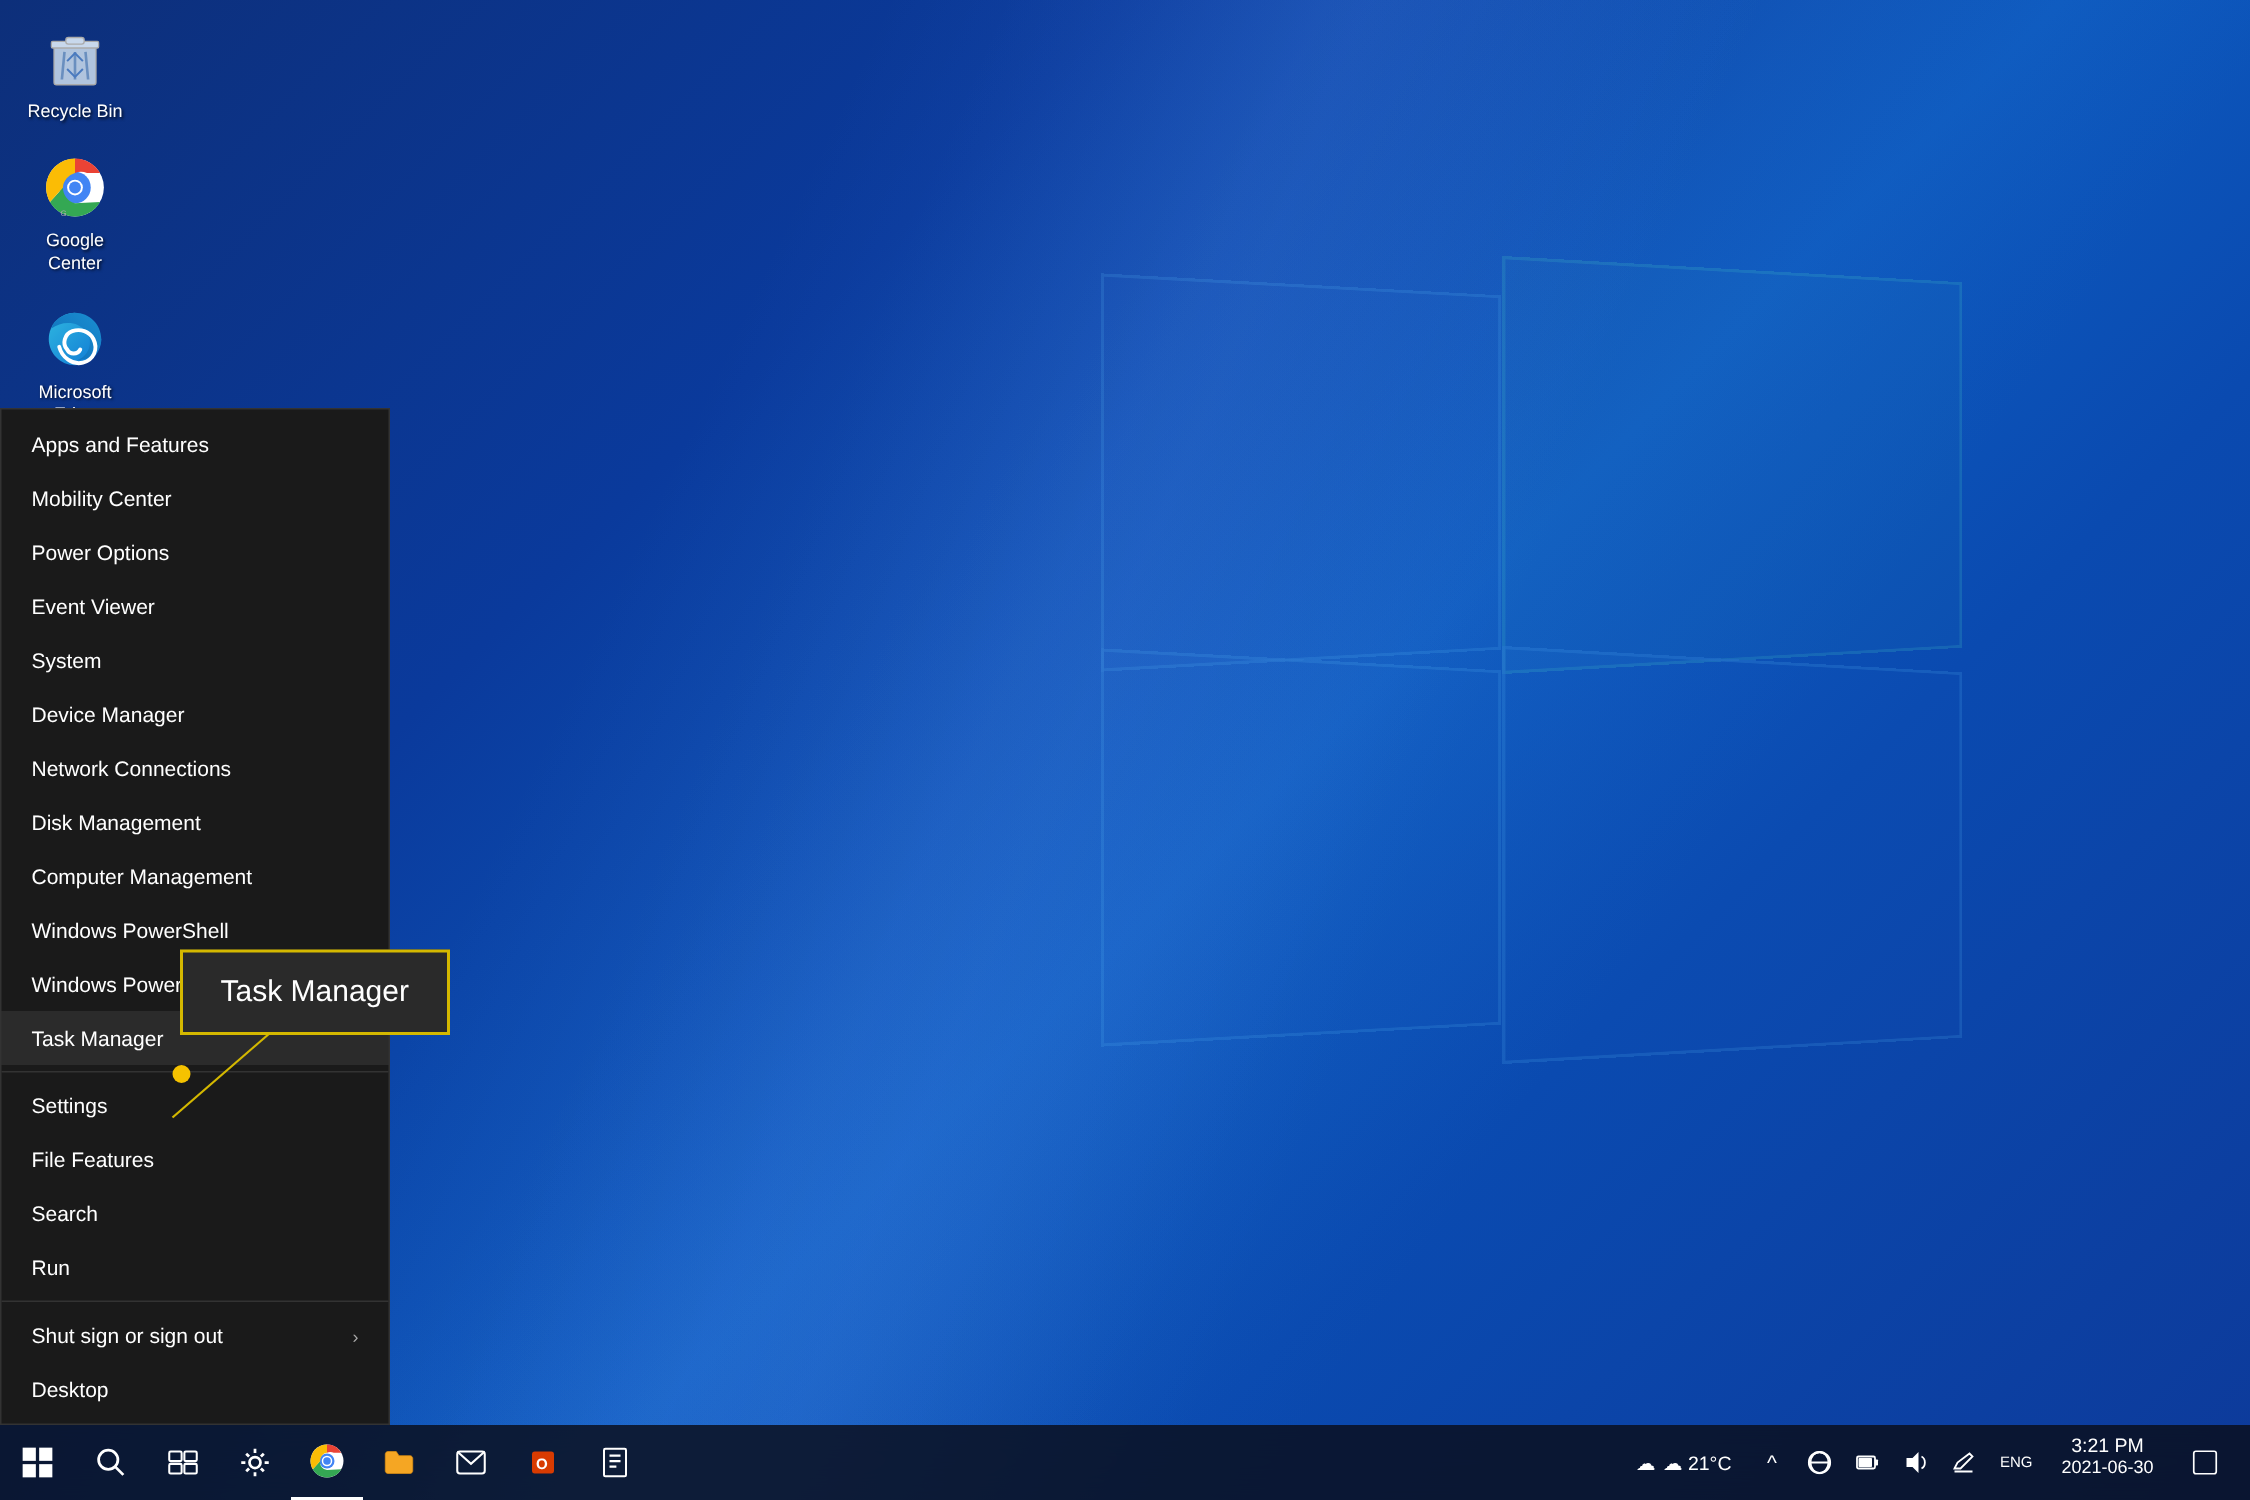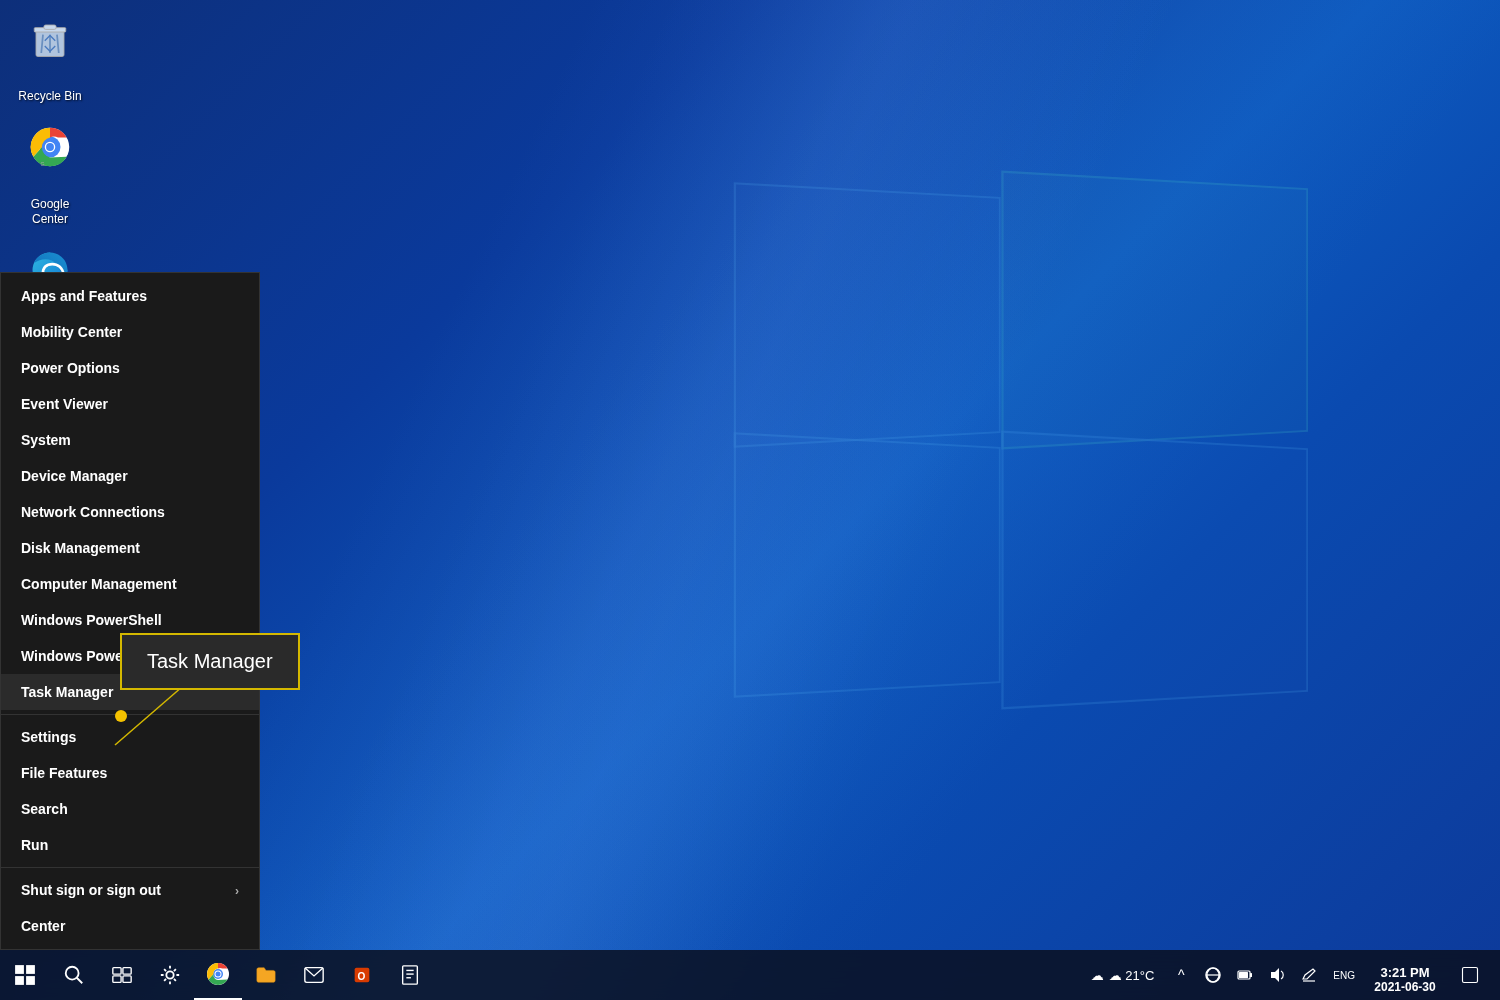--- a/index.html
+++ b/index.html
@@ -113,21 +113,20 @@
       font-size: 36px;
       margin-bottom: 4px;
     }
 
     .desktop-icon .icon-label {
       color: white;
       font-size: 12px;
       text-align: center;
       text-shadow: 1px 1px 2px rgba(0,0,0,0.8);
       line-height: 1.2;
-      margin-top: 22px;
     }
 
     
     .taskbar {
       position: absolute;
       bottom: 0;
       left: 0;
       width: 100%;
       height: 50px;
       background: rgba(10, 15, 30, 0.85);
@@ -197,26 +196,25 @@
       justify-content: center;
       cursor: pointer;
       font-size: 14px;
       color: white;
     }
 
     .clock-area {
       display: flex;
       flex-direction: column;
       align-items: center;
-      justify-content: flex-end;
+      justify-content: flex-start;
       padding: 0 8px;
       cursor: pointer;
       height: 38px;
       min-width: 80px;
-      font-weight: bold;
     }
 
     .clock-time {
       color: white;
       font-size: 13px;
     }
 
     .clock-date {
       color: white;
       font-size: 12px;
@@ -236,21 +234,20 @@
 
     .context-menu-item {
       display: flex;
       align-items: flex-end;
       padding: 10px 20px;
       color: #fff;
       font-size: 14px;
       cursor: pointer;
       position: relative;
       justify-content: space-between;
-      font-weight: bold;
     }
 
     .context-menu-item.highlighted {
       background: rgba(255,255,255,0.08);
     }
 
     .context-menu-divider {
       height: 1px;
       background: #333;
       margin: 4px 0;
@@ -442,21 +439,21 @@
     </div>
     <div class="context-menu-item">
       <span>Run</span>
     </div>
     <div class="context-menu-divider"></div>
     <div class="context-menu-item">
       <span>Shut sign or sign out</span>
       <span class="arrow">›</span>
     </div>
     <div class="context-menu-item">
-      <span>Center</span>
+      <span>Desktop</span>
     </div>
   </div>
 
   <div class="tooltip-box">
     <span>Task Manager</span>
   </div>
 
   <div class="yellow-dot"></div>
 
   <svg style="position:absolute;bottom:250px;left:95px;z-index:295;pointer-events:none;" width="130" height="80">

